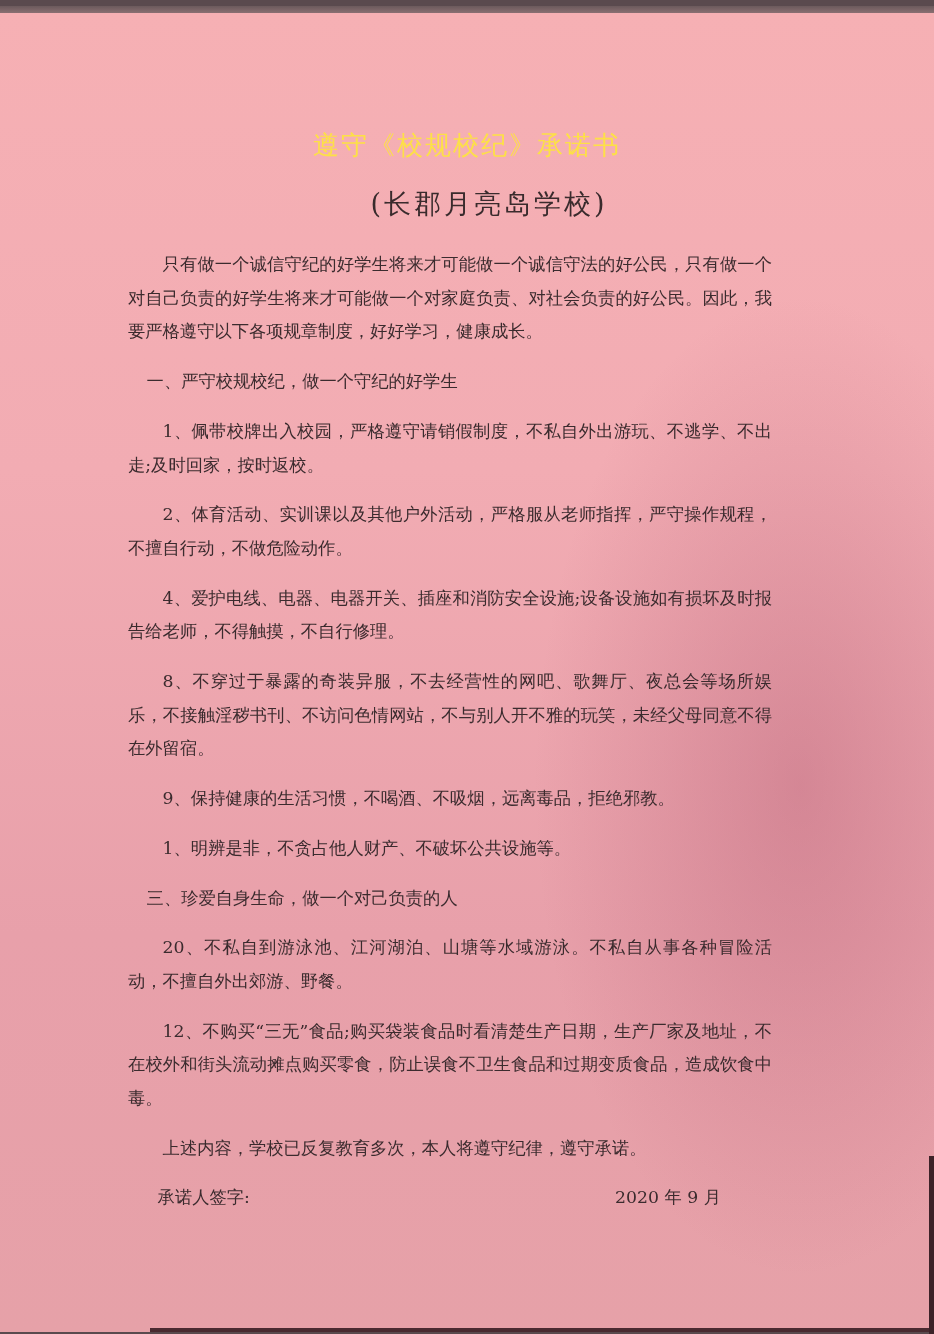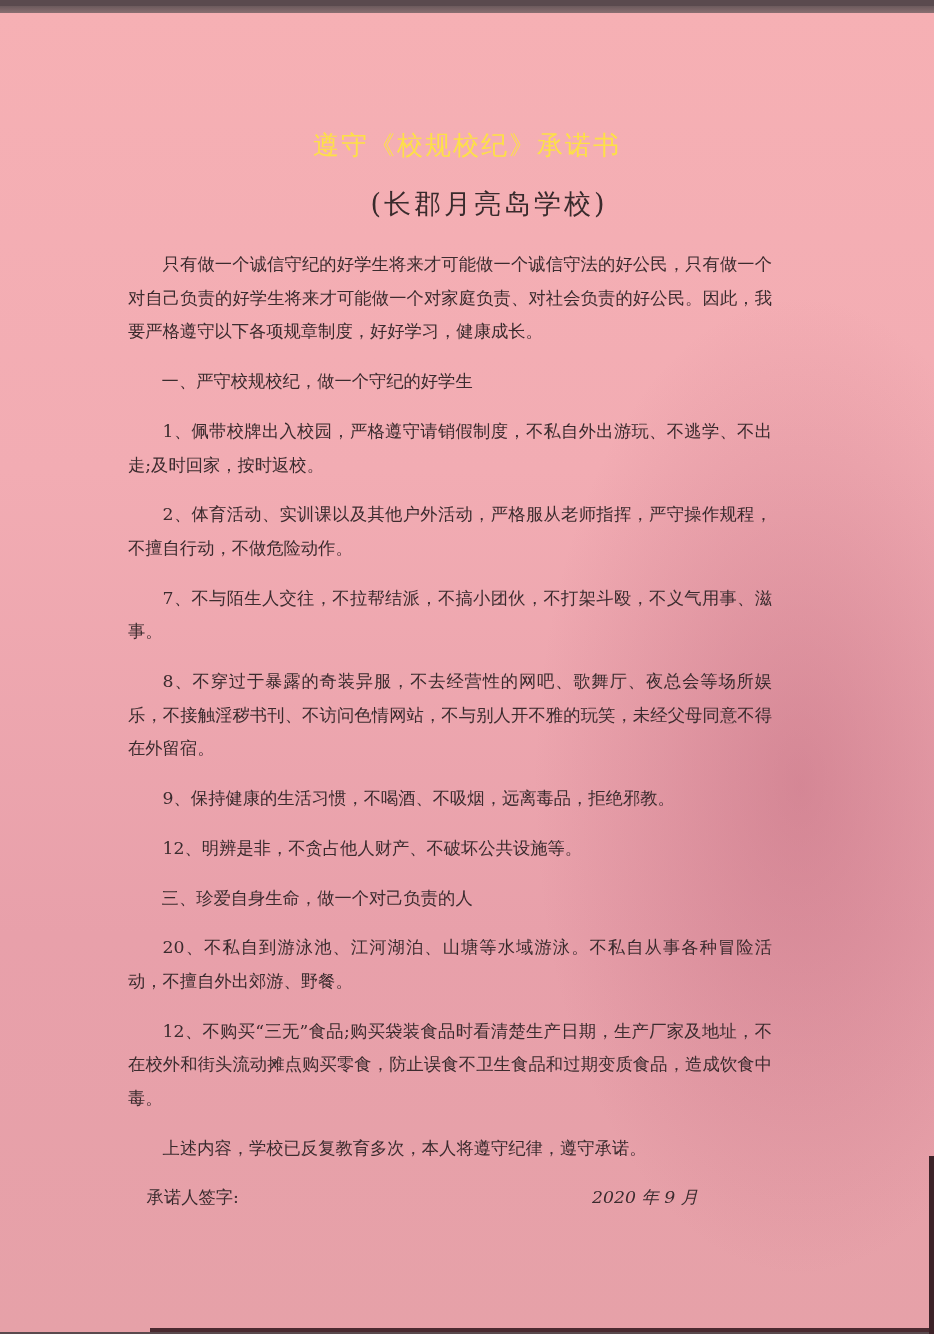--- a/index.html
+++ b/index.html
@@ -36,50 +36,50 @@
     .subtitle {
       position: absolute; top: 186px; left: 12px; width: 934px; text-align: center;
       font-size: 27px; letter-spacing: 3px; color: #3a2b2d;
       padding-left: 20px; box-sizing: border-box;
     }
     .body-text {
       position: absolute; top: 232px; left: 112px; width: 676px;
       font-size: 17.3px; line-height: 33.7px; color: #3b2b2e;
     }
     .para { text-indent: 2em; margin: 16px; text-align: justify; }
-    .heading { text-indent: 2em; margin: 15px; }
+    .heading { text-indent: 2em; margin: 0; }
     .sign-row {
-      position: relative; margin: 0; padding-left: 2em; height: 33.7px;
+      position: relative; margin: 11px; padding-left: 2em; height: 33.7px;
     }
-    .sign-date { position: absolute; left: 480px; top: 0; font-style: italic; }
+    .sign-date { position: absolute; left: 492px; top: 0; }
   </style>
 </head>
 <body>
 
 <div class="page">
   <div class="top-edge"></div>
   <div class="bottom-edge"></div>
   <div class="right-edge"></div>
 </div>
 
 <div class="content">
   <div class="title">遵守《校规校纪》承诺书</div>
   <div class="subtitle">(长郡月亮岛学校)</div>
 
   <div class="body-text">
     <p class="para">只有做一个诚信守纪的好学生将来才可能做一个诚信守法的好公民，只有做一个对自己负责的好学生将来才可能做一个对家庭负责、对社会负责的好公民。因此，我要严格遵守以下各项规章制度，好好学习，健康成长。</p>
 
     <p class="heading">一、严守校规校纪，做一个守纪的好学生</p>
     <p class="para">1、佩带校牌出入校园，严格遵守请销假制度，不私自外出游玩、不逃学、不出走;及时回家，按时返校。</p>
     <p class="para">2、体育活动、实训课以及其他户外活动，严格服从老师指挥，严守操作规程，不擅自行动，不做危险动作。</p>
+    <p class="para">4、爱护电线、电器、电器开关、插座和消防安全设施;设备设施如有损坏及时报告给老师，不得触摸，不自行修理。</p>
 
-    <p class="para">7、不与陌生人交往，不拉帮结派，不搞小团伙，不打架斗殴，不义气用事、滋事。</p>
     <p class="para">8、不穿过于暴露的奇装异服，不去经营性的网吧、歌舞厅、夜总会等场所娱乐，不接触淫秽书刊、不访问色情网站，不与别人开不雅的玩笑，未经父母同意不得在外留宿。</p>
     <p class="para">9、保持健康的生活习惯，不喝酒、不吸烟，远离毒品，拒绝邪教。</p>
-    <p class="para">12、明辨是非，不贪占他人财产、不破坏公共设施等。</p>
+    <p class="para">1、明辨是非，不贪占他人财产、不破坏公共设施等。</p>
 
     <p class="heading">三、珍爱自身生命，做一个对己负责的人</p>
     <p class="para">20、不私自到游泳池、江河湖泊、山塘等水域游泳。不私自从事各种冒险活动，不擅自外出郊游、野餐。</p>
     <p class="para">12、不购买“三无”食品;购买袋装食品时看清楚生产日期，生产厂家及地址，不在校外和街头流动摊点购买零食，防止误食不卫生食品和过期变质食品，造成饮食中毒。</p>
 
     <p class="para">上述内容，学校已反复教育多次，本人将遵守纪律，遵守承诺。</p>
     <div class="sign-row">
       <span>承诺人签字:</span>
       <span class="sign-date">2020 年 9  月</span>
     </div>

